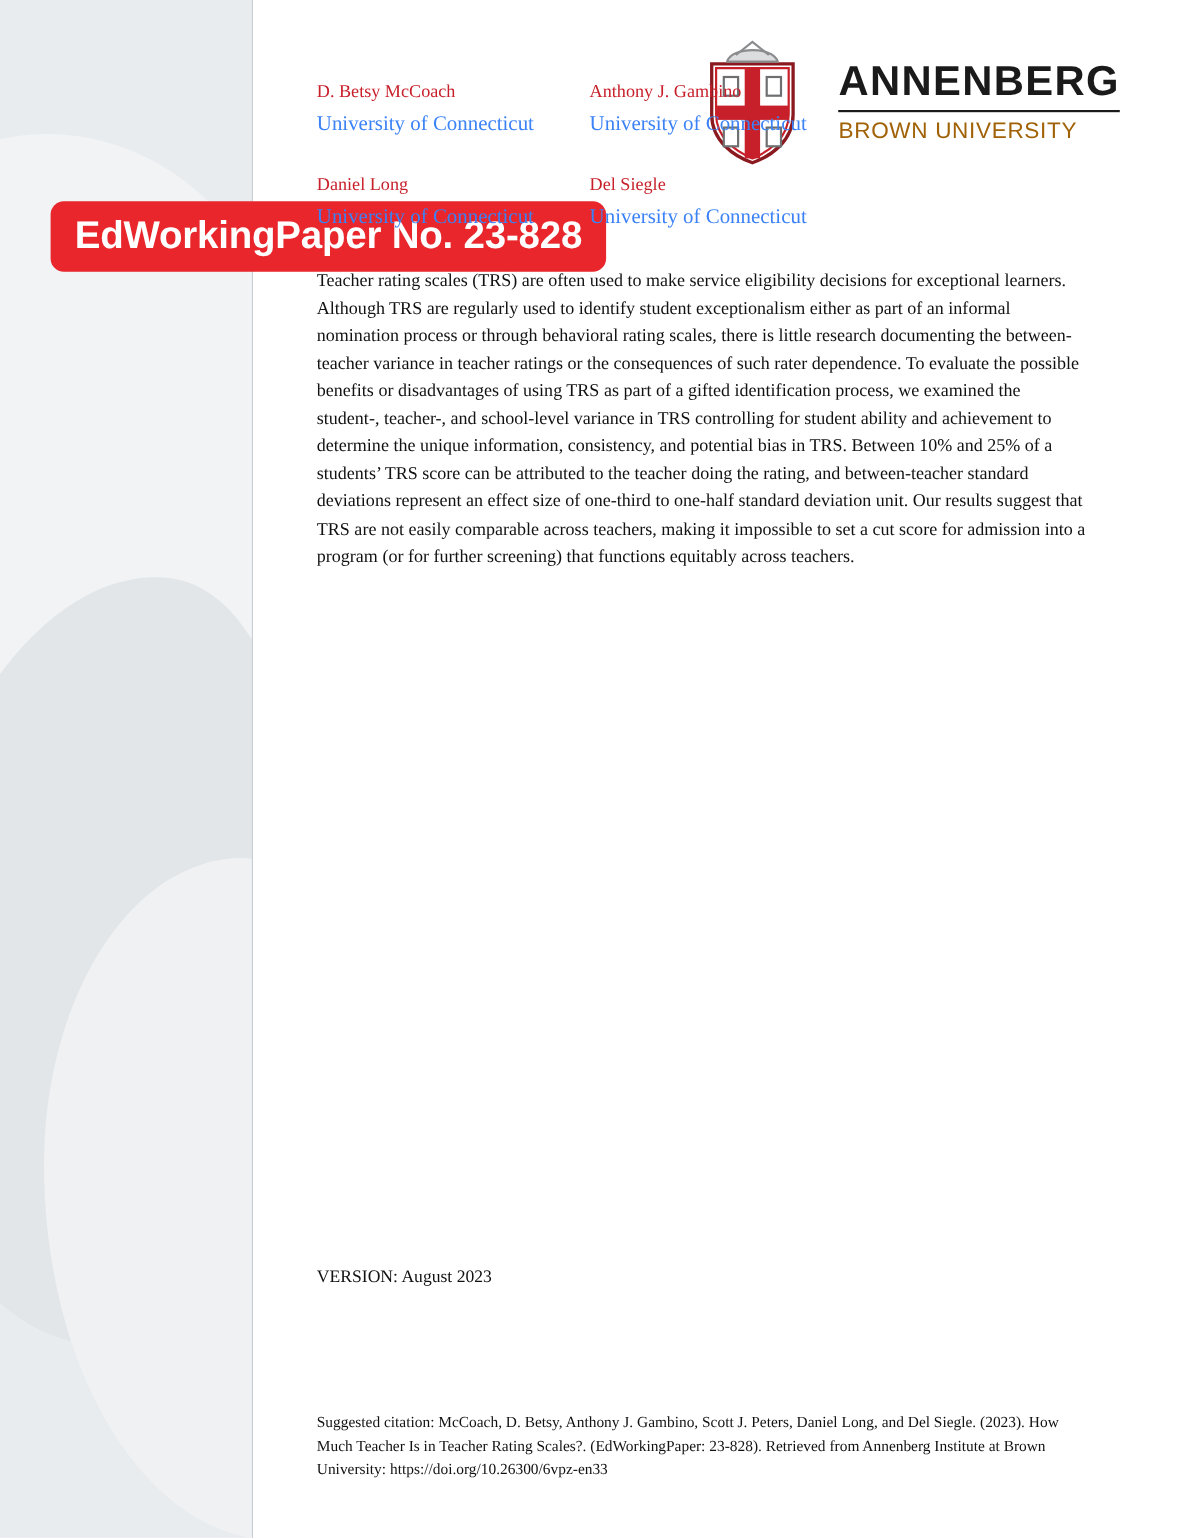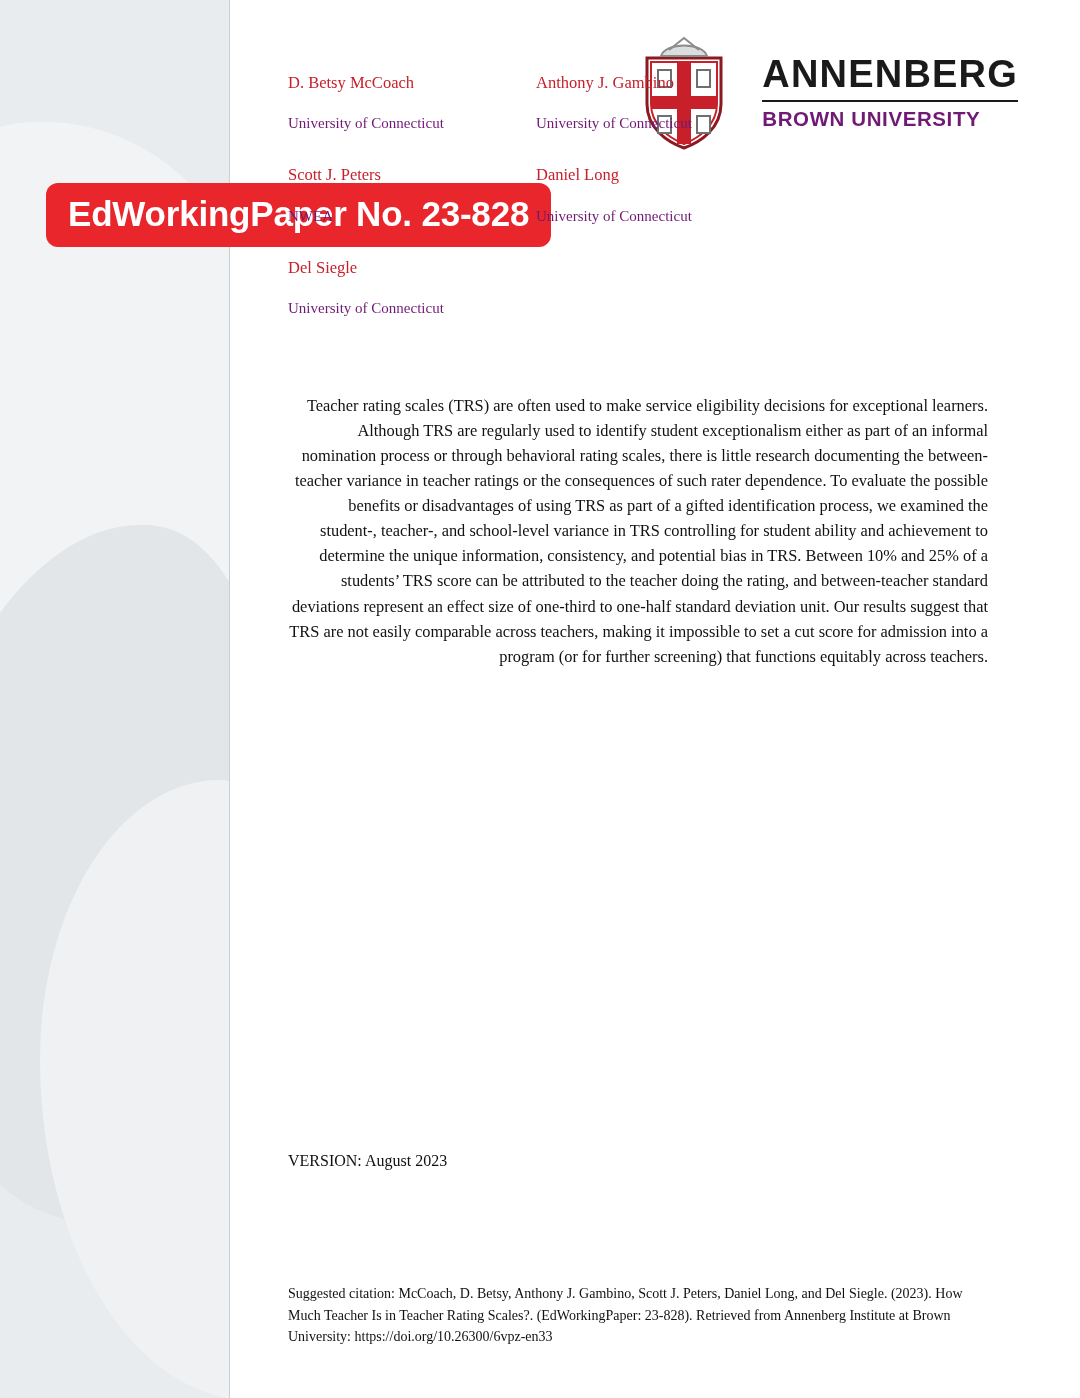--- a/index.html
+++ b/index.html
@@ -91,24 +91,24 @@
     color: #1a1a1a;
   }
   .logo-rule {
     width: 100%;
     height: 2px;
     background: #1a1a1a;
     margin: 7px 0 7px 0;
   }
   .logo-brown {
     font-family: "Liberation Sans", sans-serif;
-    font-weight: bold;
+    font-weight: normal;
     font-size: 20.5px;
     letter-spacing: 0.6px;
-    color: #701a75;
+    color: #a16207;
   }
 
   
   .wp-banner {
     position: absolute;
     left: 46px;
     top: 183px;
     background: #e8262b;
     color: #ffffff;
     font-family: "Liberation Sans", sans-serif;
@@ -145,33 +145,32 @@
   .author {
     width: 248px;
     margin-bottom: 30px;
   }
   .author-name {
     color: #c8202b;
     font-size: 16.5px;
     line-height: 1.35;
   }
   .author-affil {
-    color: #701a75;
-    font-size: 15px;
+    color: #3b82f6;
+    font-size: 19px;
     line-height: 1.4;
-    margin-top: 19px;
+    margin-top: 6px;
   }
 
   .abstract {
-    margin-top: 44px;
     width: 700px;
     font-size: 16.4px;
     line-height: 1.53;
     color: #111111;
-    text-align: right;
+    text-align: left;
   }
 
   .version {
     position: absolute;
     left: 288px;
     top: 1152px;
     font-size: 16px;
     color: #111111;
   }
 
@@ -224,24 +223,20 @@
   <div class="authors">
     <div class="author">
       <div class="author-name">D. Betsy McCoach</div>
       <div class="author-affil">University of Connecticut</div>
     </div>
     <div class="author">
       <div class="author-name">Anthony J. Gambino</div>
       <div class="author-affil">University of Connecticut</div>
     </div>
     <div class="author">
-      <div class="author-name">Scott J. Peters</div>
-      <div class="author-affil">NWEA</div>
-    </div>
-    <div class="author">
       <div class="author-name">Daniel Long</div>
       <div class="author-affil">University of Connecticut</div>
     </div>
     <div class="author">
       <div class="author-name">Del Siegle</div>
       <div class="author-affil">University of Connecticut</div>
     </div>
   </div>
 
   <div class="abstract">Teacher rating scales (TRS) are often used to make service eligibility decisions for exceptional learners. Although TRS are regularly used to identify student exceptionalism either as part of an informal nomination process or through behavioral rating scales, there is little research documenting the between-teacher variance in teacher ratings or the consequences of such rater dependence. To evaluate the possible benefits or disadvantages of using TRS as part of a gifted identification process, we examined the student-, teacher-, and school-level variance in TRS controlling for student ability and achievement to determine the unique information, consistency, and potential bias in TRS. Between 10% and 25% of a students’ TRS score can be attributed to the teacher doing the rating, and between-teacher standard deviations represent an effect size of one-third to one-half standard deviation unit. Our results suggest that TRS are not easily comparable across teachers, making it impossible to set a cut score for admission into a program (or for further screening) that functions equitably across teachers.</div>

